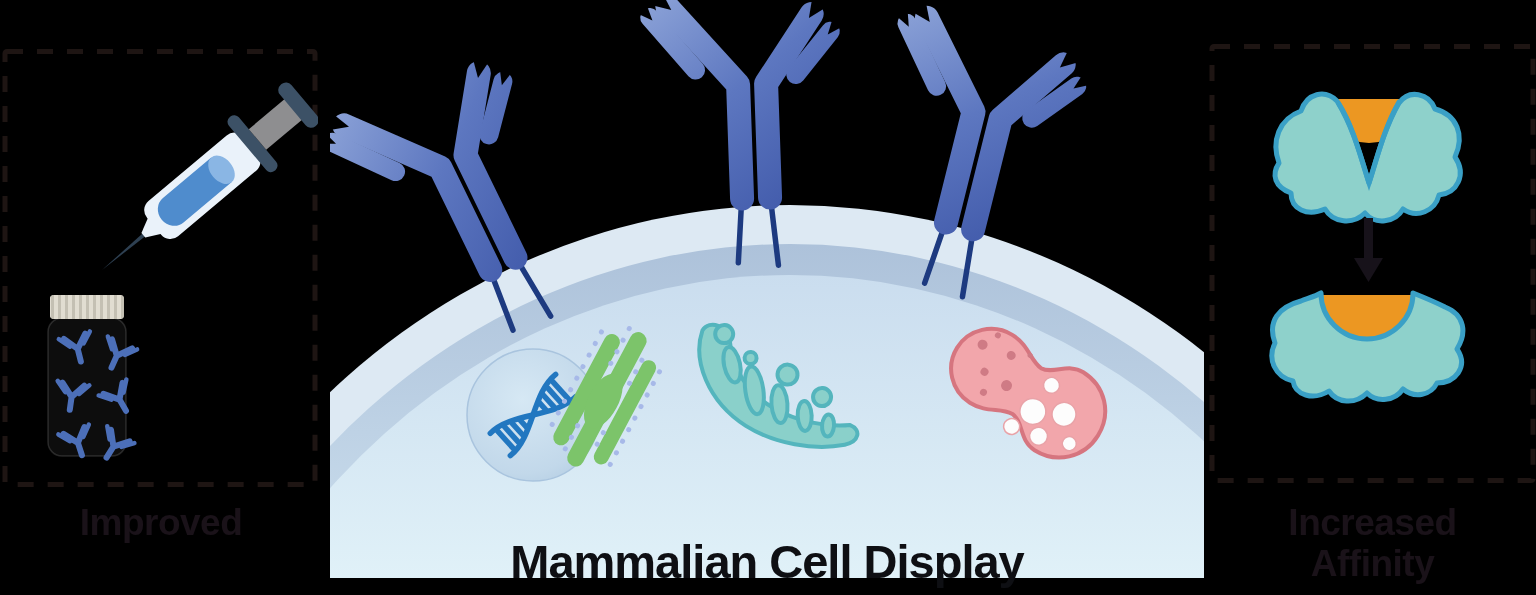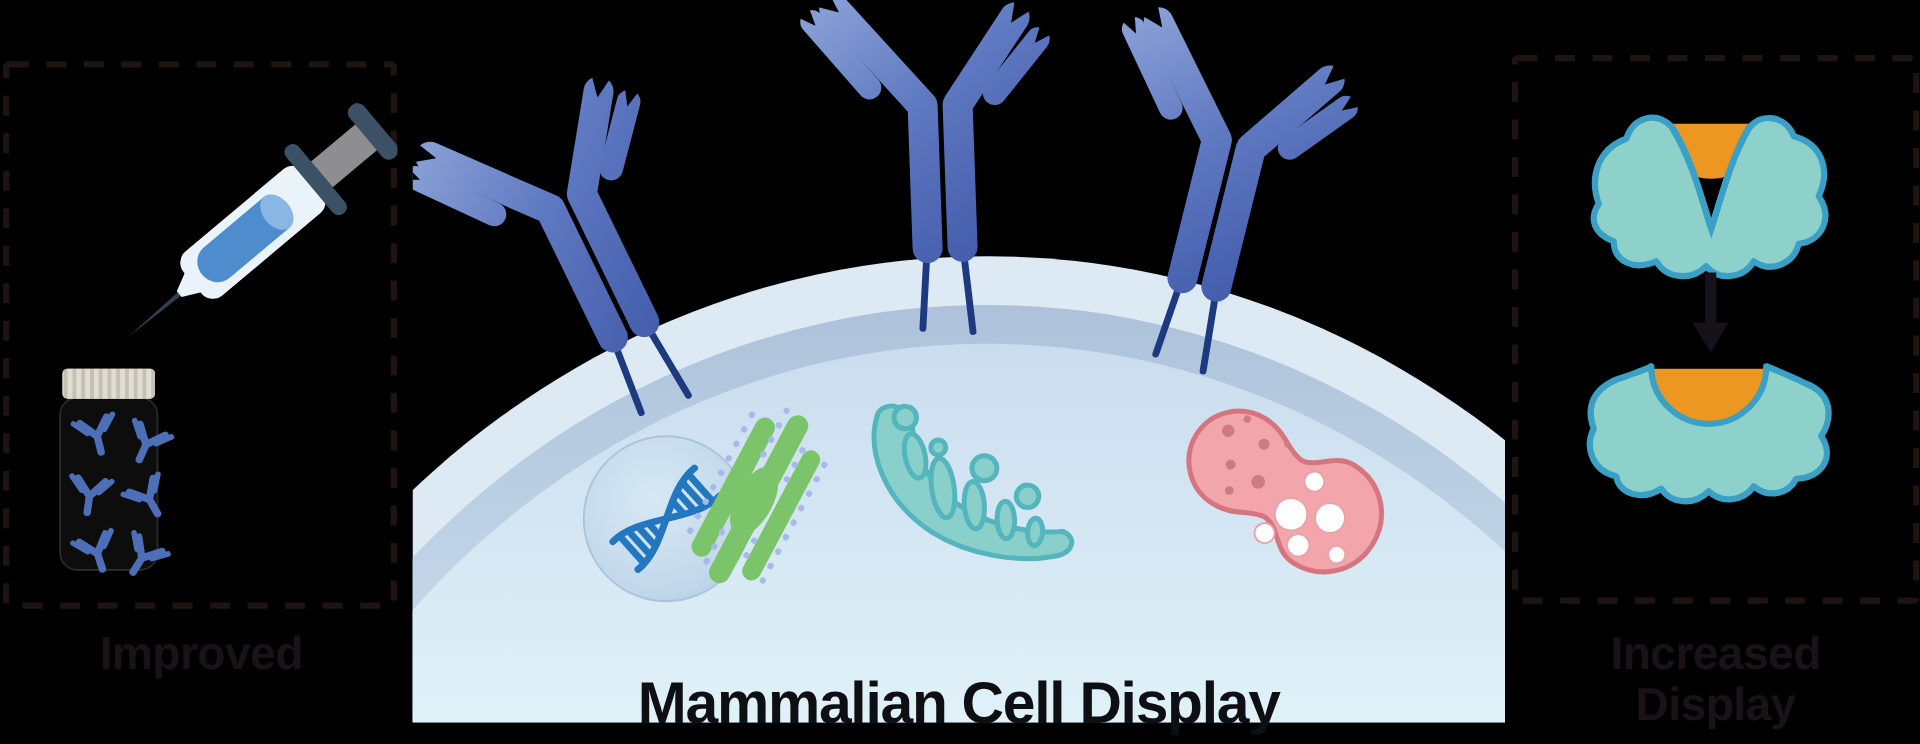--- a/index.html
+++ b/index.html
@@ -216,14 +216,14 @@
 
     <g transform="translate(52,228)">
       <path d="M 61 24 A 45 45 0 0 0 151 24 Z" style="fill:var(--c-epitope_orange,#ec9722)"></path>
       <path d="M 14 72 C 6 50 18 36 40 30 C 48 27 55 25 60 22 A 46 46 0 0 0 152 22 C 162 26 172 30 184 36 C 204 44 206 62 196 78 C 208 96 194 112 176 112 C 170 124 154 128 142 118 C 134 130 116 132 106 122 C 94 134 76 132 68 120 C 52 130 34 124 32 110 C 14 106 6 88 14 72 Z" fill-rule="evenodd" style="fill:var(--c-antigen_teal_fill,#8ed1cb);stroke:var(--c-antigen_teal_stroke,#3aa0c6)" stroke-width="5" stroke-linejoin="round"></path>
     </g>
   </svg>
 </div>
 
 <div class="abs caption" style="left:1209px;top:502px;width:327px;">
   <span style="display:block">Increased</span>
-  <span style="display:block">Display</span>
+  <span style="display:block">Affinity</span>
 </div>
 
 </body></html>

